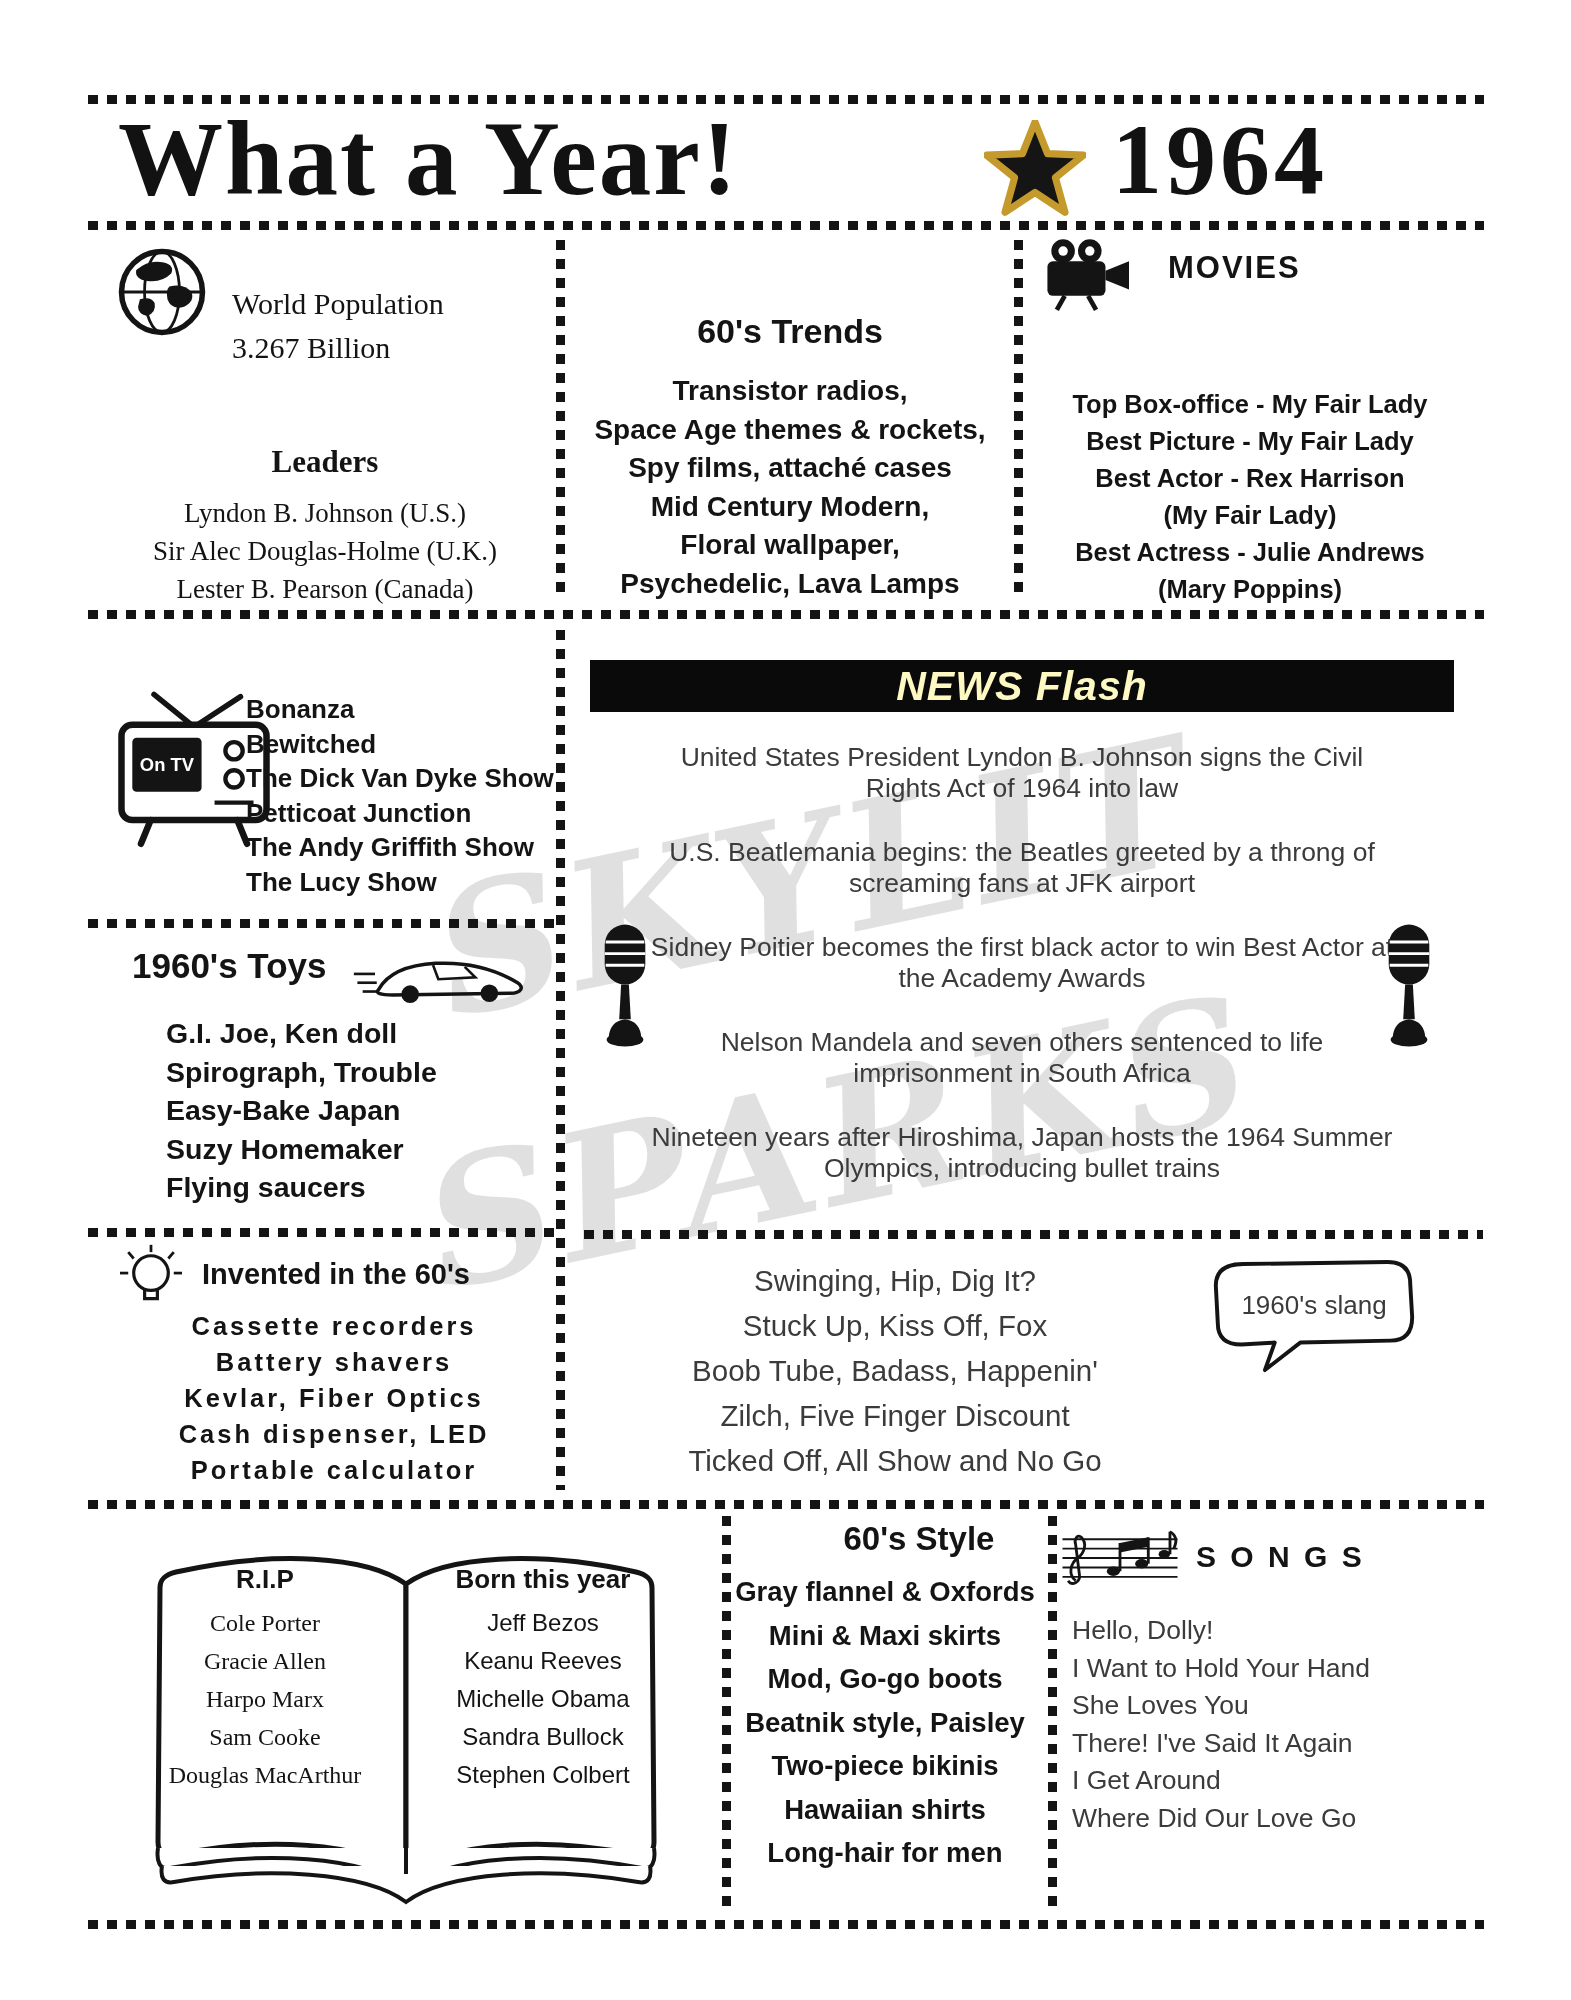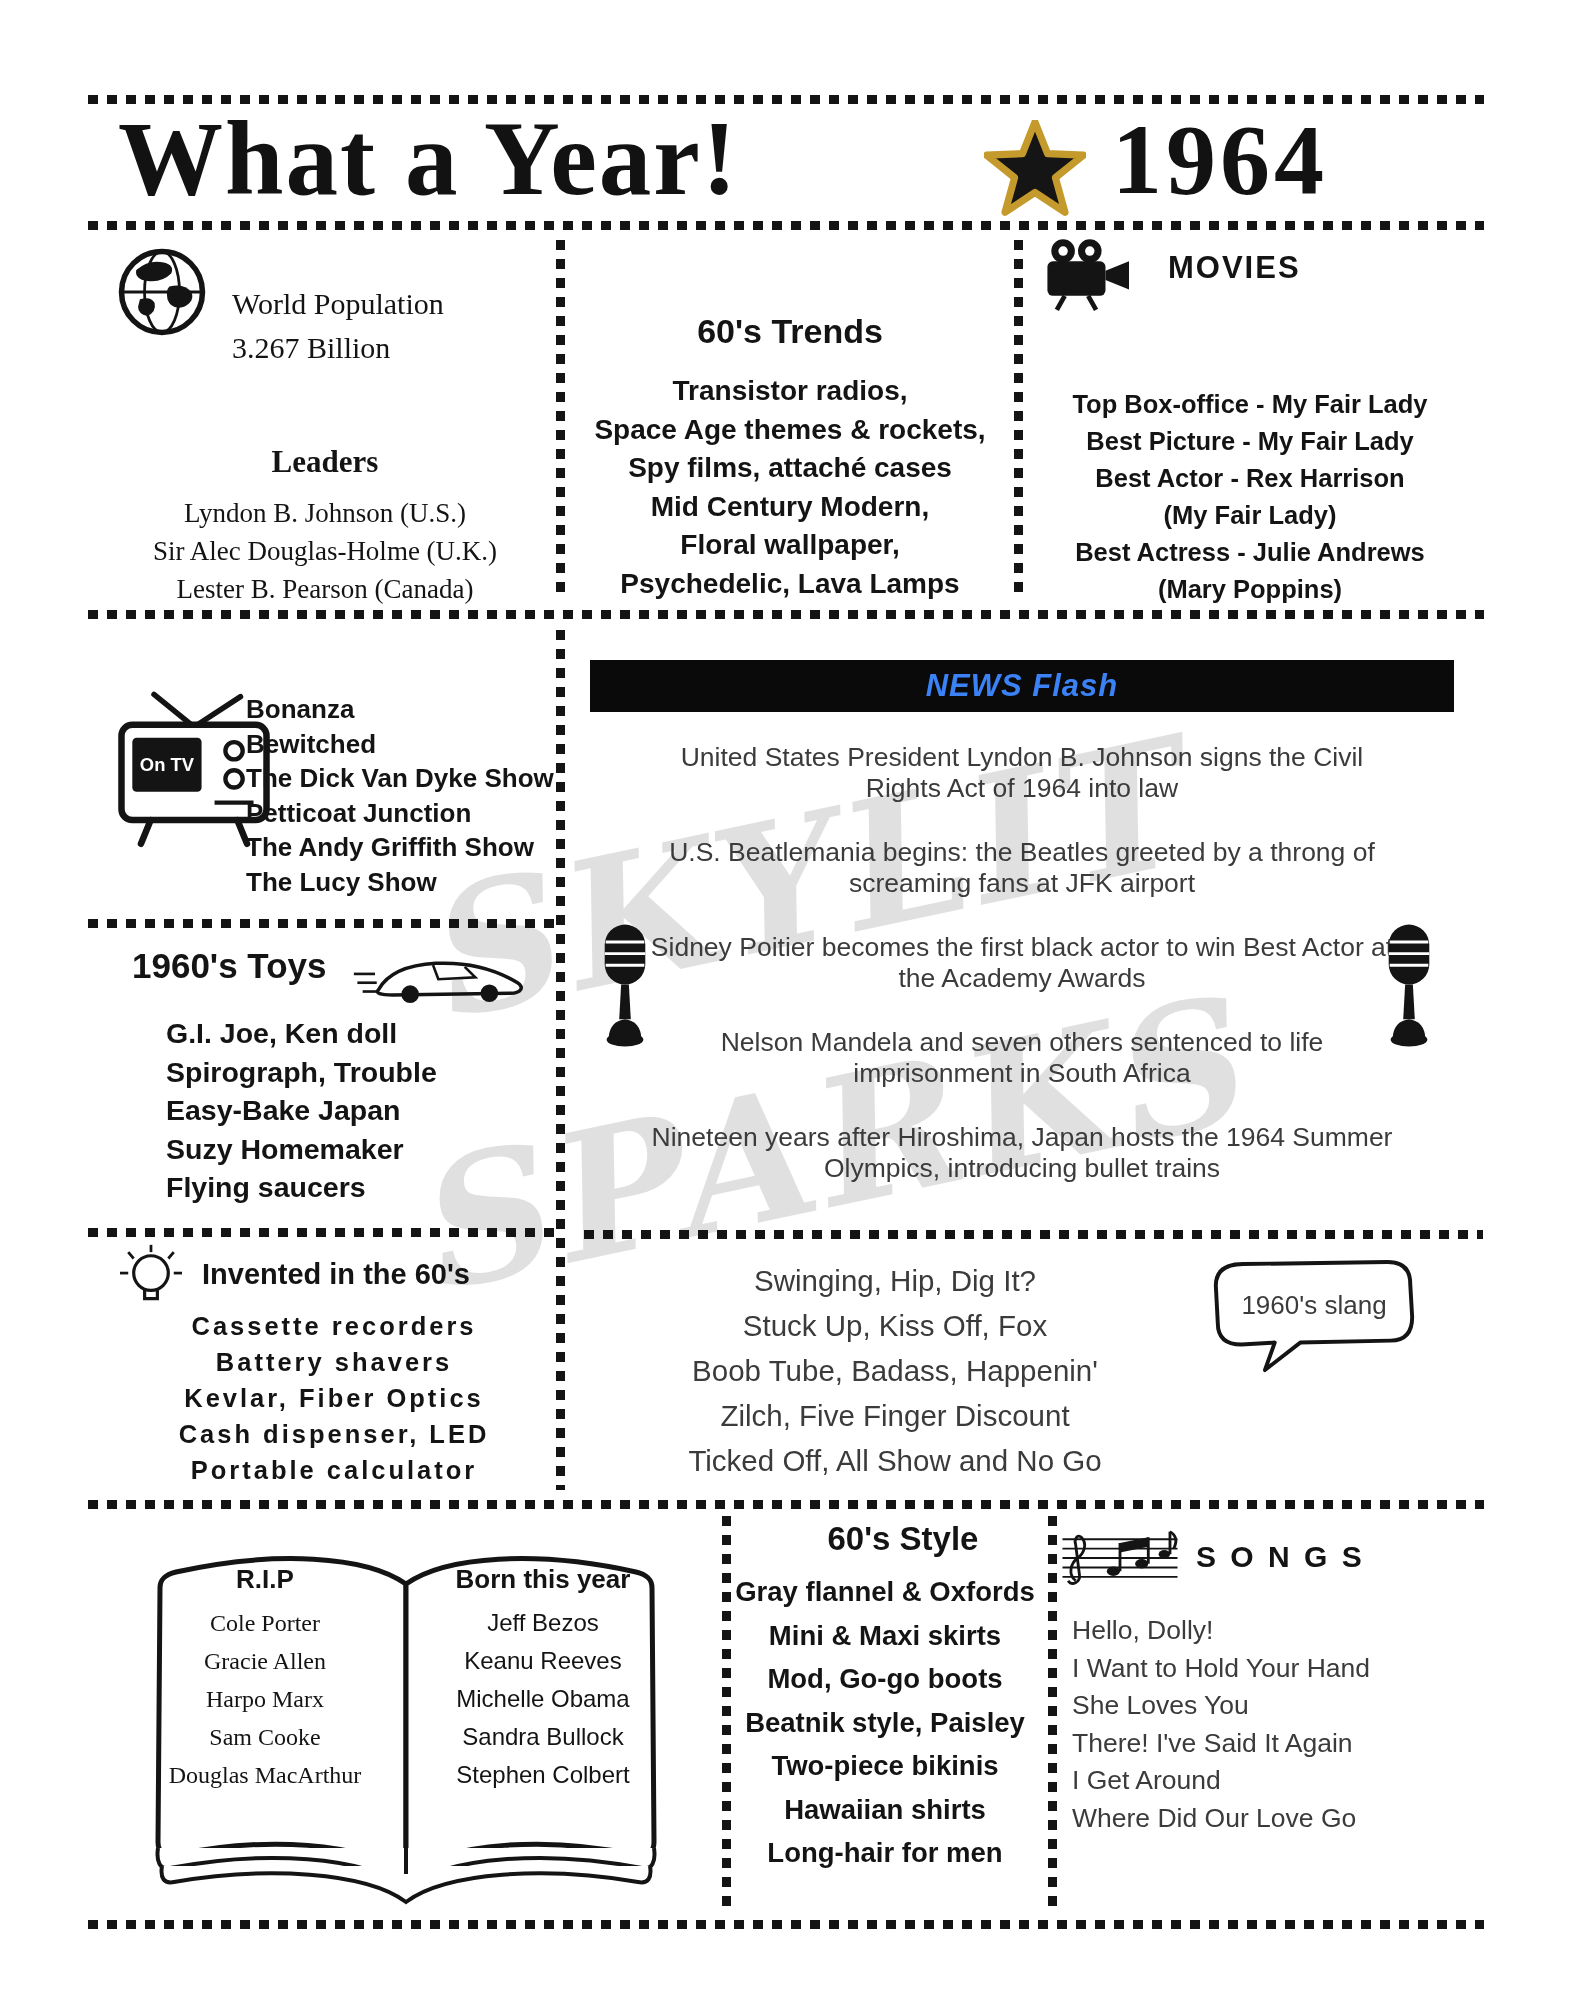--- a/index.html
+++ b/index.html
@@ -16,21 +16,21 @@
   .muted{color:#3b3b3b;}
   .wm{position:absolute;font-family:"DejaVu Serif",serif;font-style:italic;font-weight:700;
       color:rgba(0,0,0,0.12);transform:rotate(-12deg);letter-spacing:6px;pointer-events:none;line-height:1;}
   .pop-label,.pop-value{font-size:30px;line-height:44px;}
   .leaders-heading{font-size:31px;font-weight:700;}
   .leader-line{font-size:27px;line-height:38px;}
   .sec-heading{font-weight:700;color:#141414;}
   .trends-line{font-size:28px;font-weight:700;line-height:38.5px;}
   .movies-line{font-size:25.5px;font-weight:700;line-height:37px;}
   .tv-line{font-size:26px;font-weight:700;line-height:34.5px;white-space:nowrap;}
-  .news-bar{background:#0a0a0a;color:#3b82f6;font-size:31px;font-weight:700;font-style:italic;
+  .news-bar{background:#0a0a0a;color:#fef9c3;font-size:41px;font-weight:700;font-style:italic;
             text-align:center;line-height:52px;letter-spacing:1px;}
   .news-item{font-size:26.5px;line-height:31px;margin-bottom:33px;}
   .toys-line{font-size:28.5px;font-weight:700;line-height:38.5px;white-space:nowrap;}
   .inv-line{font-size:25.5px;font-weight:700;line-height:36px;letter-spacing:3px;}
   .slang-line{font-size:29.5px;line-height:45px;}
   .bubble-text{font-size:26px;}
   .name-heading{font-size:26px;font-weight:700;}
   .name-line{font-size:24px;line-height:38px;white-space:nowrap;}
   .style-line{font-size:27.5px;font-weight:700;line-height:43.5px;white-space:nowrap;}
   .songs-heading{font-size:30px;font-weight:700;letter-spacing:3px;}
@@ -228,21 +228,21 @@
     </div>
   <div class="abs center name-heading" style="left:428px;top:1564px;width:230px;">Born this year</div>
   <div class="abs center" style="left:428px;top:1604px;width:230px;">
       <div class="name-line">Jeff Bezos</div>
       <div class="name-line">Keanu Reeves</div>
       <div class="name-line">Michelle Obama</div>
       <div class="name-line">Sandra Bullock</div>
       <div class="name-line">Stephen Colbert</div>
     </div>
 
-  <div class="abs sec-heading center" style="left:744px;top:1520px;width:318px;font-size:33px;">60's Style</div>
+  <div class="abs sec-heading center" style="left:760px;top:1520px;width:318px;font-size:33px;">60's Style</div>
   <div class="abs center" style="left:724px;top:1570px;width:322px;">
       <div class="style-line">Gray flannel &amp; Oxfords</div>
       <div class="style-line">Mini &amp; Maxi skirts</div>
       <div class="style-line">Mod, Go-go boots</div>
       <div class="style-line">Beatnik style, Paisley</div>
       <div class="style-line">Two-piece bikinis</div>
       <div class="style-line">Hawaiian shirts</div>
       <div class="style-line">Long-hair for men</div>
     </div>
 

